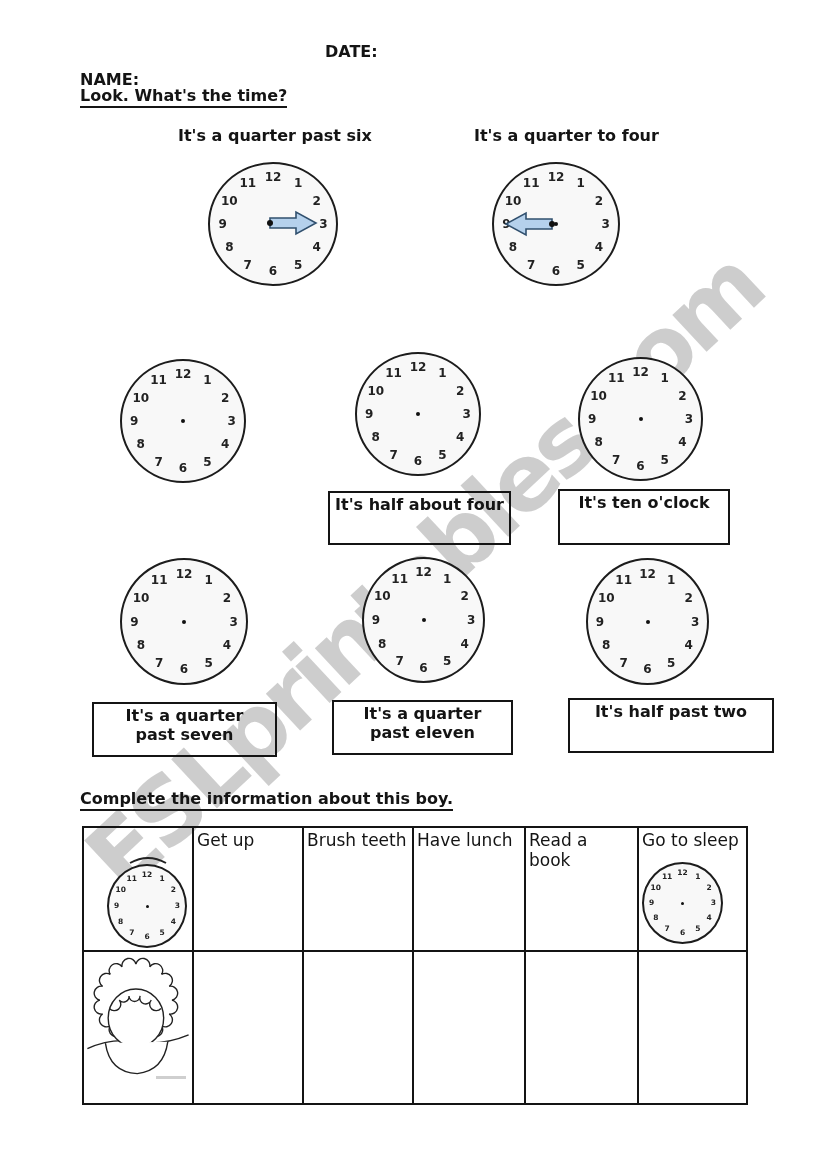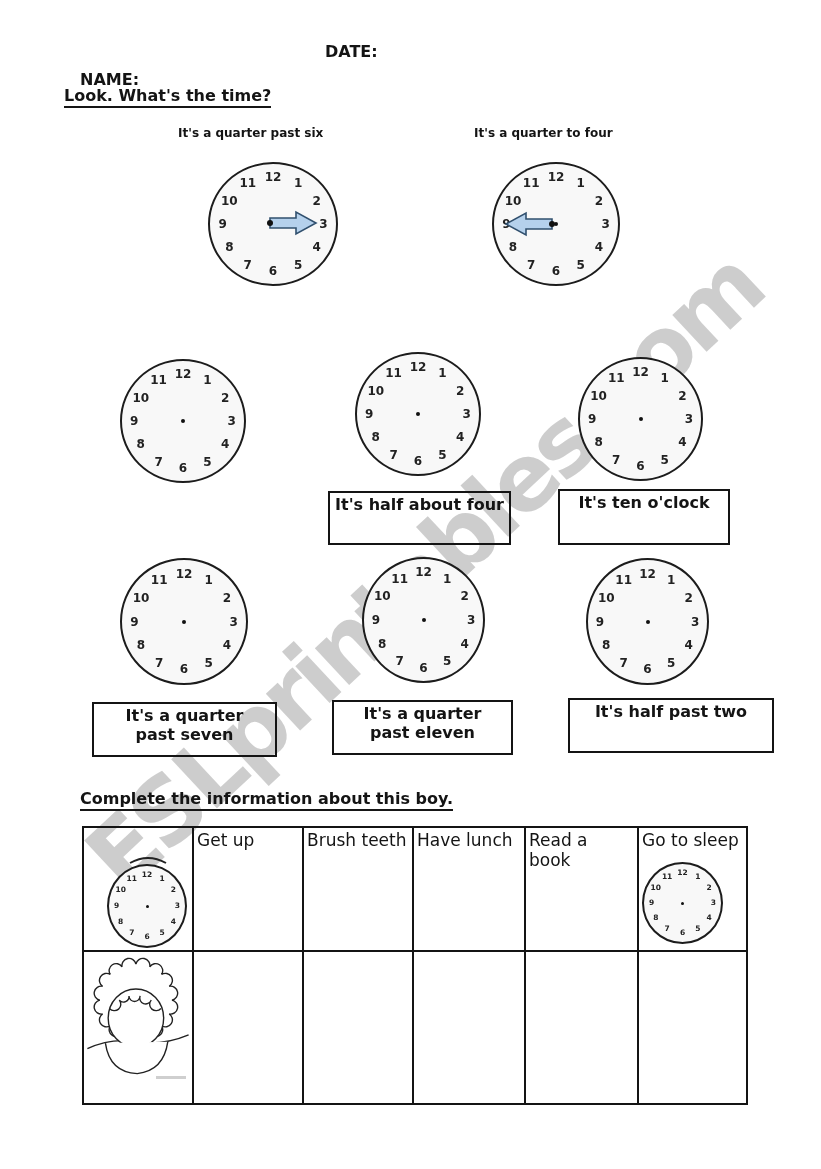--- a/index.html
+++ b/index.html
@@ -13,21 +13,21 @@
     position:absolute; left:424px; top:572px; z-index:0;
     transform:translate(-50%,-50%) rotate(-43deg);
     font-size:92px; font-weight:bold; letter-spacing:-5px;
     color:#c3c3c3; opacity:.82; white-space:nowrap;
   }
   .layer{position:absolute; inset:0; z-index:1;}
   .abs{position:absolute;}
   .lbl{font-size:16px; font-weight:bold;}
   .heading{font-size:16px; font-weight:bold;}
   .heading .u{display:inline-block; border-bottom:2px solid #161616; padding-bottom:1px;}
-  .ex-caption{font-size:12px; font-weight:bold; white-space:nowrap;}
+  .ex-caption{font-size:16px; font-weight:bold; white-space:nowrap;}
 
   .clock{
     position:absolute; border:2px solid #1c1c1c; border-radius:50%;
     background:#f8f8f8; box-sizing:border-box;
   }
   .clock .num{position:absolute; transform:translate(-50%,-50%); font-weight:bold; color:#222; line-height:1;}
   .clock.lg .num{font-size:12px;}
   .clock.sm .num{font-size:7.5px;}
   .clock .cdot{position:absolute; left:50%; top:50%; width:4px; height:4px; margin:-2px 0 0 -2px; background:#111; border-radius:50%;}
   .clock.sm .cdot{width:3px; height:3px; margin:-1.5px 0 0 -1.5px;}
@@ -54,21 +54,21 @@
 
 <div class="page">
 
   <div class="wm">ESLprintables.com</div>
 
   <div class="layer">
 
     <div class="abs lbl" style="left:80px; top:42px;margin-top:28px;">NAME:</div>
     <div class="abs lbl" style="left:325px; top:42px;">DATE:</div>
 
-    <div class="abs heading" style="left:64px; top:86px;">
+    <div class="abs heading" style="left:80px; top:86px;">
       <span class="u">Look. What's the time?</span>
     </div>
 
     <div class="abs ex-caption" style="left:178px; top:126px;">It's a quarter past six</div>
     <div class="abs ex-caption" style="left:474px; top:126px;">It's a quarter to four</div>
 
     <div class="clock lg" style="left:208px; top:162px; width:130px; height:124px;">
         <span class="num" style="left: 50%; top: 11%;">12</span>
         <span class="num" style="left: 70%; top: 16.225%;">1</span>
         <span class="num" style="left: 84.641%; top: 30.5%;">2</span>

